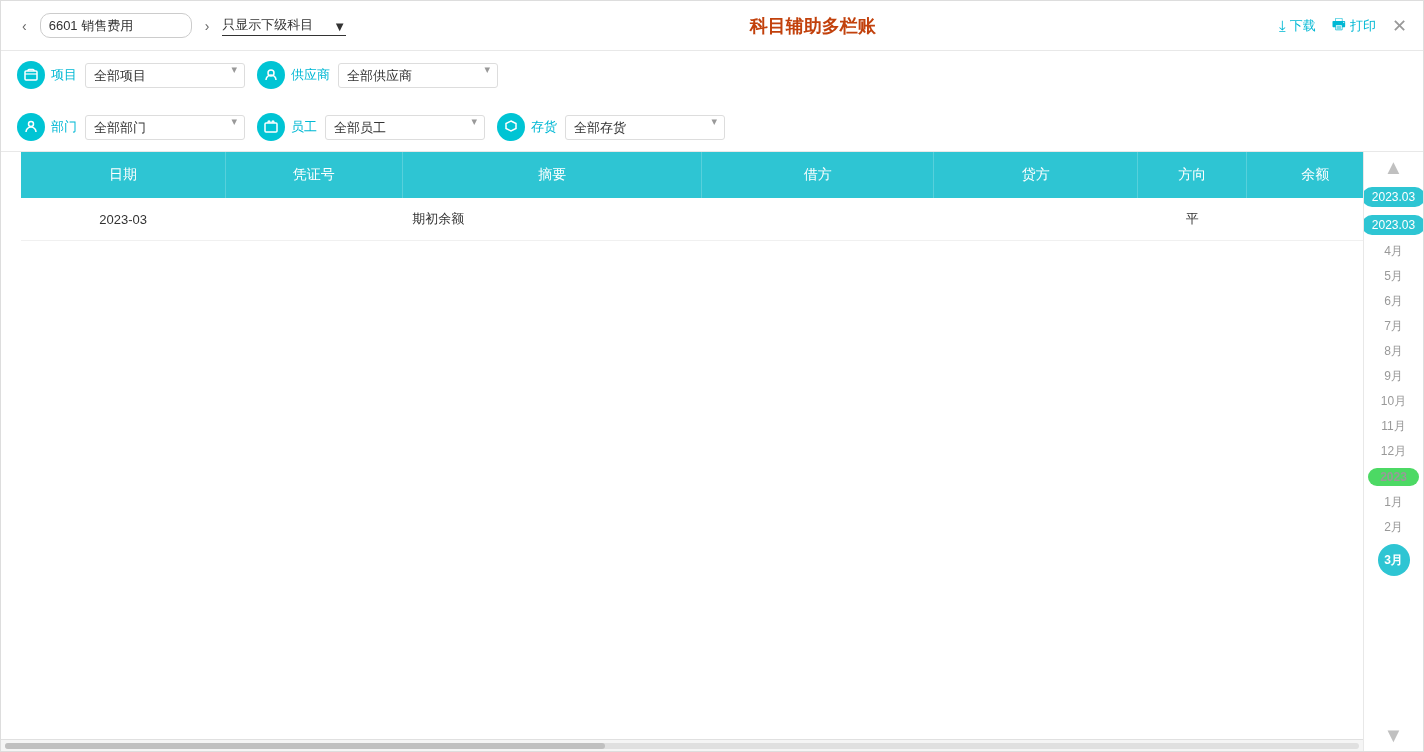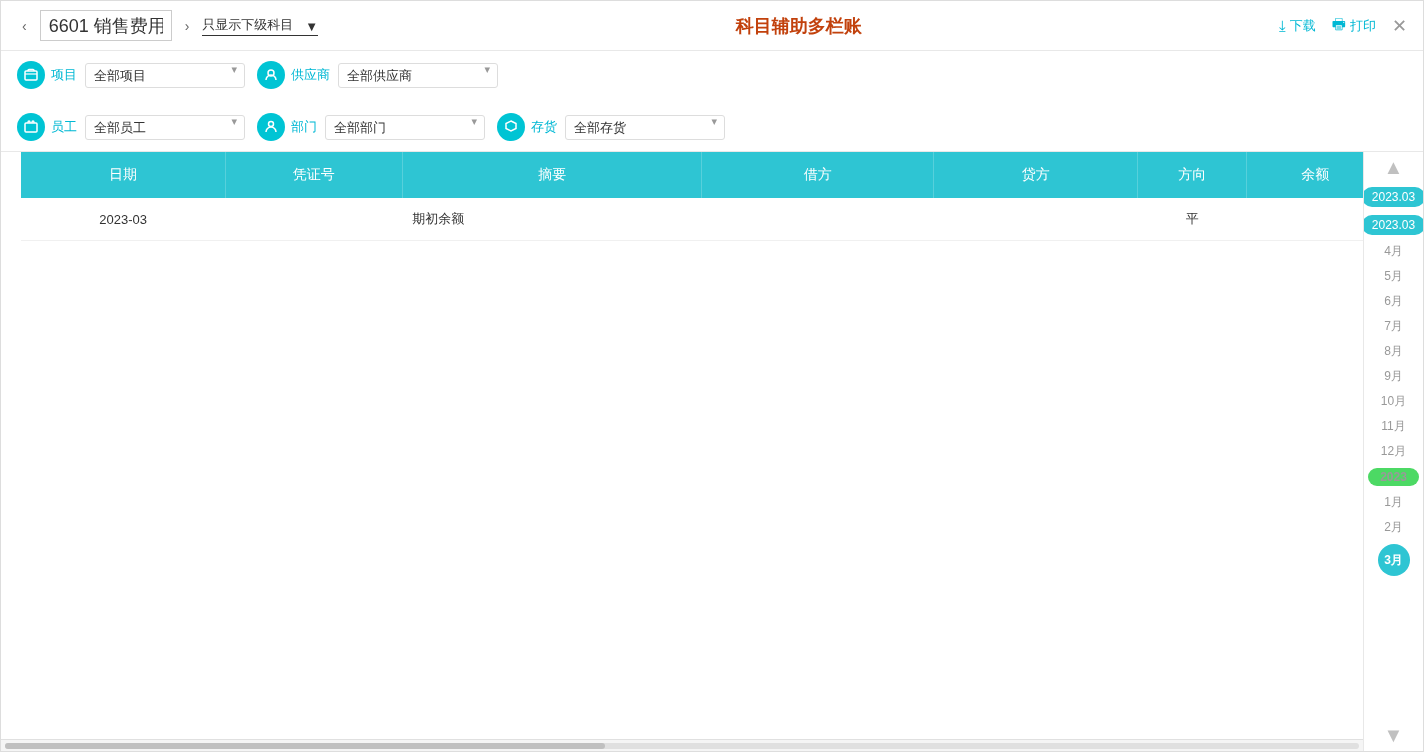--- a/index.html
+++ b/index.html
@@ -37,29 +37,29 @@
       cursor: pointer;
       color: #666;
       font-size: 14px;
       padding: 2px 5px;
       border: none;
       background: none;
     }
     .account-code-input {
       border: 1px solid #ccc;
       padding: 4px 8px;
-      border-radius: 0;
-      width: 132px;
-      font-size: 18px;
+      border-radius: 10px;
+      width: 152px;
+      font-size: 13px;
       color: #333;
     }
     .show-sub-btn {
       display: flex;
       align-items: flex-end;
-      gap: 12px;
+      gap: 20px;
       border: none;
       background: none;
       cursor: pointer;
       color: #333;
       font-size: 13px;
       border-bottom: 1px solid #333;
       padding-bottom: 1px;
     }
     .page-title {
       font-size: 18px;
@@ -329,43 +329,43 @@
           <option>全部供应商</option>
         </select>
       </div>
     </div>
 
     <div style="flex-basis:100%; height:0;"></div>
 
     <div class="filter-group">
       <div class="filter-icon">
         <svg width="14" height="14" viewBox="0 0 14 14" fill="none">
+            <circle cx="7" cy="4" r="2.5" stroke="white" stroke-width="1.5"></circle>
+            <path d="M2 12c0-2.76 2.24-5 5-5s5 2.24 5 5" stroke="white" stroke-width="1.5"></path>
+          </svg>
+      </div>
+      <span class="filter-label">部门</span>
+      <div class="select-wrapper">
+        <select>
+          <option>全部部门</option>
+        </select>
+      </div>
+    </div>
+
+    <div class="filter-group">
+      <div class="filter-icon">
+        <svg width="14" height="14" viewBox="0 0 14 14" fill="none">
             <rect x="1" y="3" width="12" height="9" rx="1" stroke="white" stroke-width="1.5"></rect>
             <path d="M4 3V2a1 1 0 012 0v1M8 3V2a1 1 0 012 0v1" stroke="white" stroke-width="1.3"></path>
           </svg>
       </div>
       <span class="filter-label">员工</span>
       <div class="select-wrapper">
         <select>
           <option>全部员工</option>
-        </select>
-      </div>
-    </div>
-
-    <div class="filter-group">
-      <div class="filter-icon">
-        <svg width="14" height="14" viewBox="0 0 14 14" fill="none">
-            <circle cx="7" cy="4" r="2.5" stroke="white" stroke-width="1.5"></circle>
-            <path d="M2 12c0-2.76 2.24-5 5-5s5 2.24 5 5" stroke="white" stroke-width="1.5"></path>
-          </svg>
-      </div>
-      <span class="filter-label">部门</span>
-      <div class="select-wrapper">
-        <select>
-          <option>全部部门</option>
         </select>
       </div>
     </div>
 
     <div class="filter-group">
       <div class="filter-icon">
         <svg width="14" height="14" viewBox="0 0 14 14" fill="none">
             <path d="M7 1l5 2.5v5L7 11 2 8.5v-5L7 1z" stroke="white" stroke-width="1.5"></path>
           </svg>
       </div>

